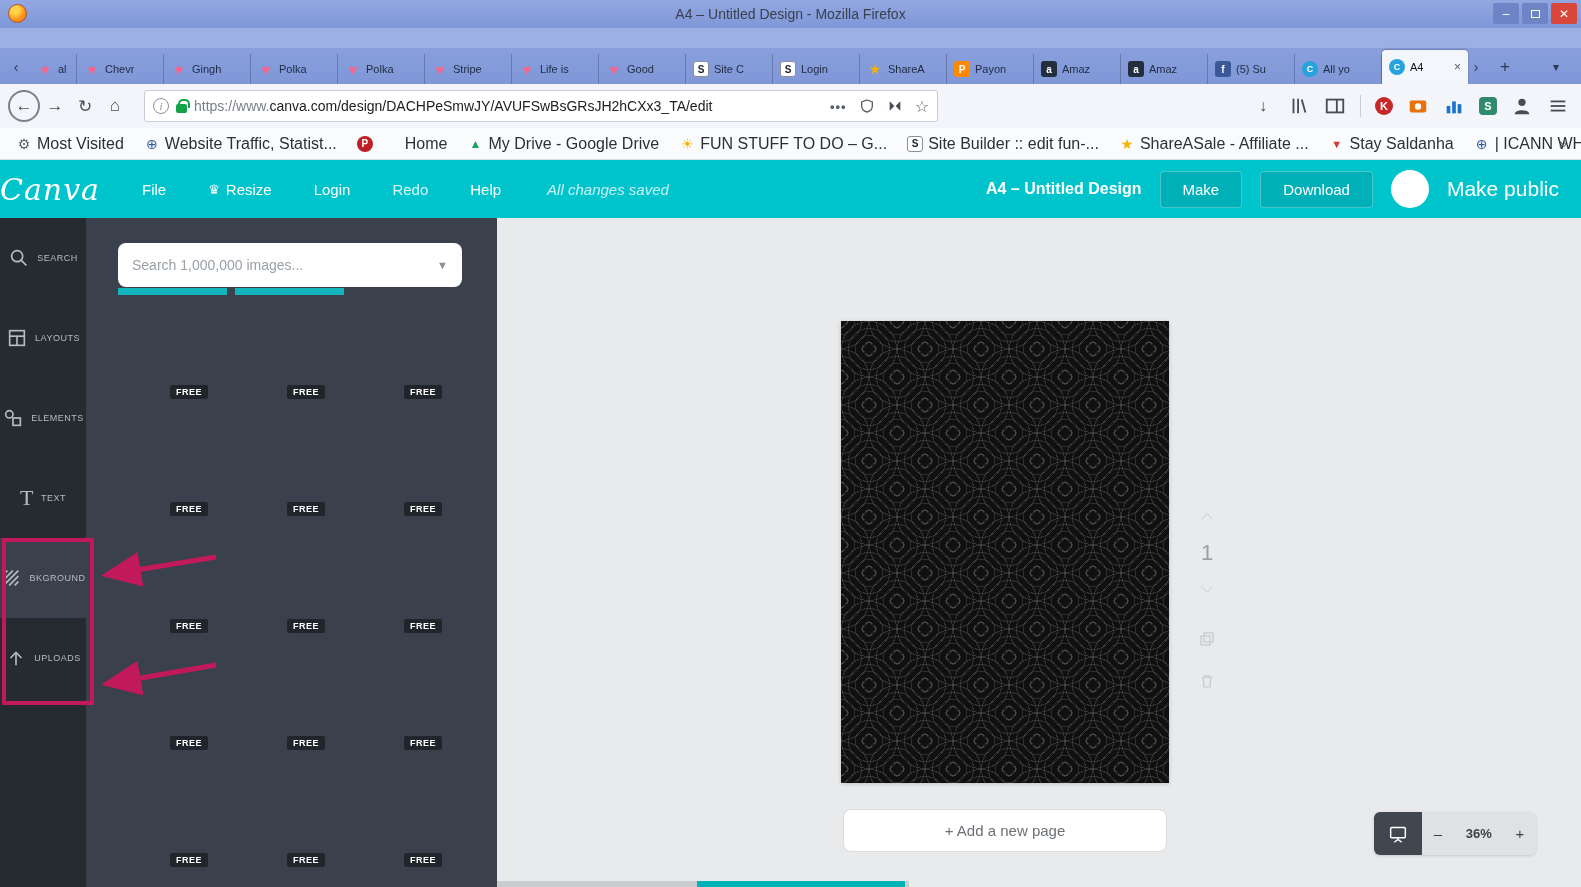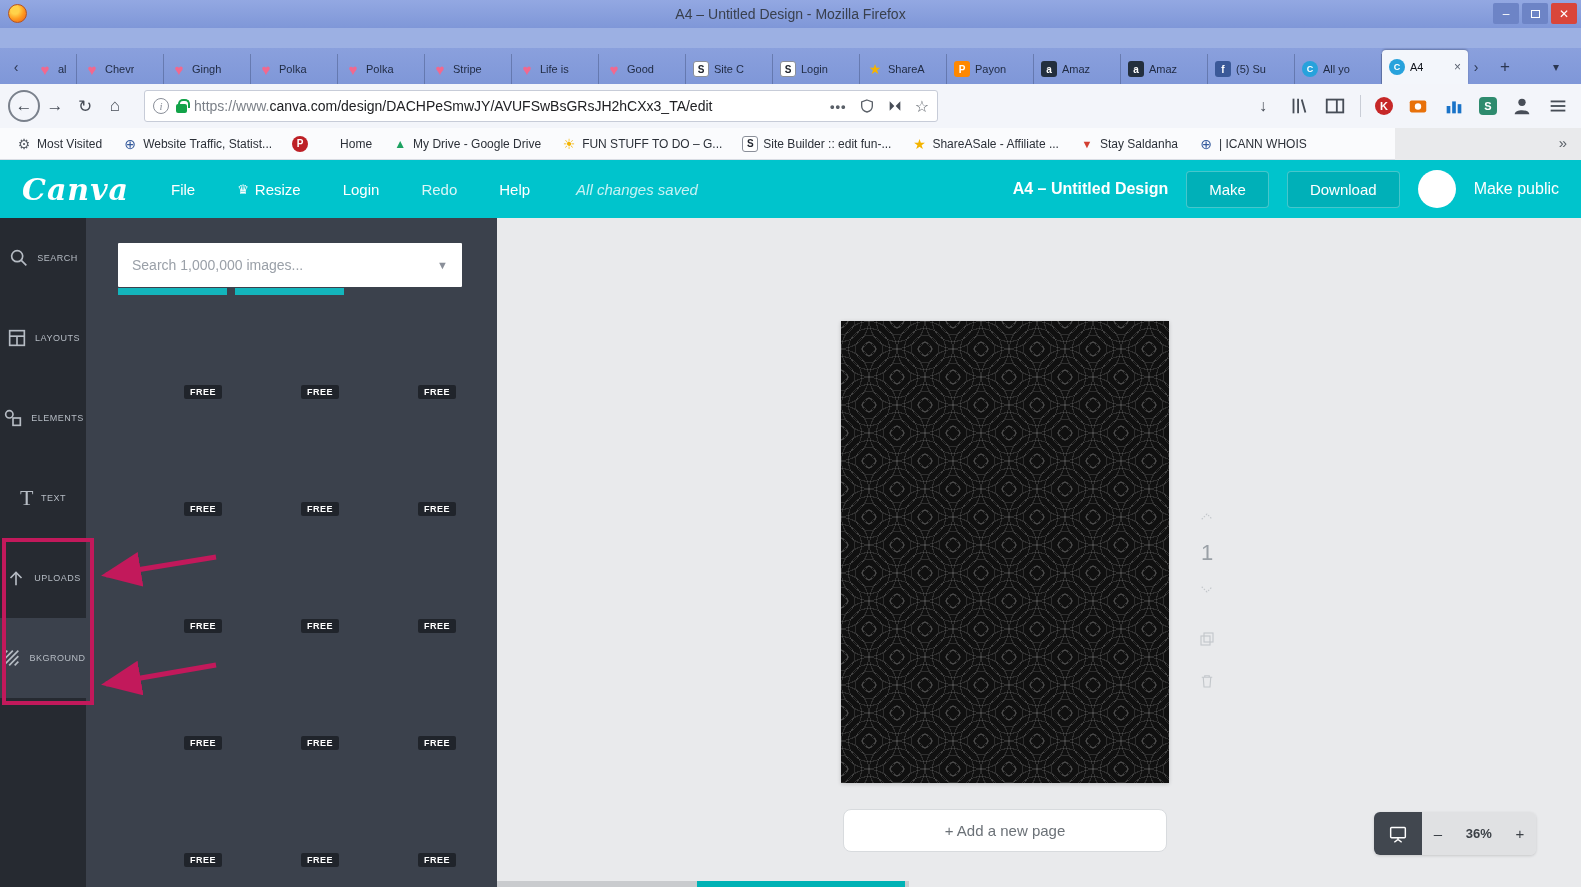--- a/index.html
+++ b/index.html
@@ -81,75 +81,75 @@
   .dots-ic { font-weight:bold; letter-spacing:1px; font-size:13px; }
   .star-ic { font-size:16px; }
   .toolcluster { position:absolute; right:12px; display:flex; align-items:center; gap:14px; }
   .tool { width:22px; height:22px; display:flex; align-items:center; justify-content:center;
     color:#474d57; font-size:16px; }
   .badge-tool { width:18px; height:18px; border-radius:50%; color:#fff; font-size:11px; font-weight:bold;
     display:flex; align-items:center; justify-content:center; }
   .sep-v { width:1px; height:22px; background:#c9cdd6; }
 
   
-  .bookmarksbar { position:absolute; left:0; top:128px; width:1395px; height:32px; background:#fafbfd;
+  .bookmarksbar { position:absolute; left:0; top:128px; width:1581px; height:32px; background:#fafbfd;
     border-bottom:1px solid #d9dde4; display:flex; align-items:center; gap:20px; padding-left:16px;
-    font-size:12px; color:#2b3038; }
+    font-size:16px; color:#2b3038; }
   .bm { display:flex; align-items:center; gap:5px; white-space:nowrap; }
   .bicn { width:16px; height:16px; display:inline-flex; align-items:center; justify-content:center;
     font-size:12px; border-radius:3px; }
   .bicn.gear::before { content:"⚙"; color:#5a6068; font-size:14px; }
   .bicn.globe::before { content:"⊕"; color:#345a9c; font-size:14px; }
   .bicn.pinterest { background:#bd2026; color:#fff; border-radius:50%; font-weight:bold; font-size:10px; }
   .bicn.pinterest::before { content:"P"; }
   .bicn.none { width:2px; }
   .bicn.gdrive::before { content:"▲"; color:#1da261; font-size:12px; }
   .bicn.sun::before { content:"☀"; color:#f4b400; font-size:14px; }
   .bicn.scoin { background:#fff; border:1px solid #8a8f99; color:#20252e; font-weight:bold; font-size:10px; }
   .bicn.scoin::before { content:"S"; }
   .bicn.bstar::before { content:"★"; color:#f4b400; font-size:14px; }
   .bicn.pin::before { content:"▼"; color:#d23f31; font-size:11px; }
   .bm-overflow { position:absolute; right:14px; color:#5a6068; font-size:15px; }
 
   
   .canva-header { position:absolute; left:0; top:160px; width:1581px; height:58px; background:#00c4cc;
     display:flex; align-items:center; color:#fff; }
-  .canva-logo { margin-left:22px; font-family:"DejaVu Serif", serif; font-style:italic; font-weight:bold;
+  .canva-logo { font-family:"DejaVu Serif", serif; font-style:italic; font-weight:normal;
     font-size:30px; letter-spacing:1px; }
   .hmenu { font-size:15px; margin-left:42px; display:flex; align-items:center; gap:6px; }
   .crown { font-size:13px; }
   .saved-note { font-style:italic; color:rgba(255,255,255,.78); margin-left:46px; font-size:15px; }
   .header-right { margin-left:auto; display:flex; align-items:center; margin-right:22px; gap:18px; }
   .design-title { font-weight:bold; font-size:16px; }
   .hbtn { background:#00b0b8; border:1px solid rgba(255,255,255,.28); border-radius:4px;
     padding:9px 22px; font-size:15px; color:#fff; }
   .avatar { width:38px; height:38px; border-radius:50%; background:#fff; }
-  .make-public { font-size:16px; }
+  .make-public { font-size:21px; }
 
   
   .side-rail { position:absolute; left:0; top:218px; width:86px; height:669px; background:#262a31; }
   .rail-item { height:80px; display:flex; flex-direction:row; align-items:center; justify-content:center;
     gap:7px; color:#b6bcc4; font-size:9px; letter-spacing:.5px; }
   .rail-item.active { background:#3b414c; }
   .rail-item svg { width:22px; height:22px; stroke:#b6bcc4; fill:none; stroke-width:1.8; }
   .rail-T { font-size:22px; color:#b6bcc4; font-family:"Liberation Serif", serif; }
 
   
   .panel { position:absolute; left:86px; top:218px; width:411px; height:669px; background:#3b414c; }
   .searchbox { position:absolute; left:32px; top:25px; width:344px; height:44px; background:#fff;
-    border-radius:1px; display:flex; align-items:center; padding:0 14px; }
+    border-radius:8px; display:flex; align-items:center; padding:0 14px; }
   .searchbox input { border:none; outline:none; flex:1; font-size:14px; color:#333; background:transparent;
     font-family:"Liberation Sans", sans-serif; }
   .searchbox input::placeholder { color:#9aa0a8; }
   .search-caret { color:#8a8f99; font-size:11px; }
   .tile-sliver { position:absolute; top:70px; height:7px; width:109px; }
   .grid { position:absolute; left:32px; top:78px; display:grid; grid-template-columns:repeat(3,109px);
     gap:9px 8px; }
   .tile { width:109px; height:108px; position:relative; }
-  .free { position:absolute; right:5px; bottom:5px; background:rgba(28,32,38,.85); color:#fff;
+  .free { position:absolute; right:19px; bottom:5px; background:rgba(28,32,38,.85); color:#fff;
     font-size:9px; font-weight:bold; padding:2px 6px; border-radius:2px; letter-spacing:.5px; }
 
   
   .canvas { position:absolute; left:497px; top:218px; width:1084px; height:669px; background:#e9eaec; }
   .page { position:absolute; left:344px; top:103px; width:328px; height:462px;
     background-color:#101010;
     background-image:
       repeating-radial-gradient(circle, transparent 0 6px, rgba(255,255,255,.13) 6px 7px, transparent 7px 13px, rgba(255,255,255,.13) 13px 14px, transparent 14px 20px, rgba(255,255,255,.13) 20px 21px, transparent 21px 27px, rgba(255,255,255,.13) 27px 28px),
       repeating-radial-gradient(circle, transparent 0 6px, rgba(255,255,255,.13) 6px 7px, transparent 7px 13px, rgba(255,255,255,.13) 13px 14px, transparent 14px 20px, rgba(255,255,255,.13) 20px 21px, transparent 21px 27px, rgba(255,255,255,.13) 27px 28px);
     background-size:56px 56px, 56px 56px; background-position:0 0, 28px 28px;
@@ -453,36 +453,36 @@
     <svg viewBox="0 0 24 24">
         <circle cx="8" cy="8" r="4"></circle>
         <rect x="12" y="12" width="8" height="8"></rect>
       </svg>
     <span>ELEMENTS</span>
   </div>
   <div class="rail-item">
     <span class="rail-T">T</span>
     <span>TEXT</span>
   </div>
-  <div class="rail-item">
-    <svg viewBox="0 0 24 24">
-        <path d="M12 20 V6"></path>
-        <path d="M6 12 L12 6 L18 12"></path>
-      </svg>
-    <span>UPLOADS</span>
-  </div>
   <div class="rail-item active">
     <svg viewBox="0 0 24 24">
         <line x1="4" y1="20" x2="20" y2="4"></line>
         <line x1="4" y1="14" x2="14" y2="4"></line>
         <line x1="10" y1="20" x2="20" y2="10"></line>
         <line x1="16" y1="20" x2="20" y2="16"></line>
         <line x1="4" y1="8" x2="8" y2="4"></line>
       </svg>
     <span>BKGROUND</span>
+  </div>
+  <div class="rail-item">
+    <svg viewBox="0 0 24 24">
+        <path d="M12 20 V6"></path>
+        <path d="M6 12 L12 6 L18 12"></path>
+      </svg>
+    <span>UPLOADS</span>
   </div>
 </div>
 
 <div class="panel">
   <div class="searchbox">
     <input type="text" placeholder="Search 1,000,000 images..." style="">
     <span class="search-caret">▼</span>
   </div>
   <div class="tile-sliver" style="left: 32px; background: rgb(19, 181, 188);"></div>
   <div class="tile-sliver" style="left: 149px; background: rgb(19, 181, 188);"></div>

